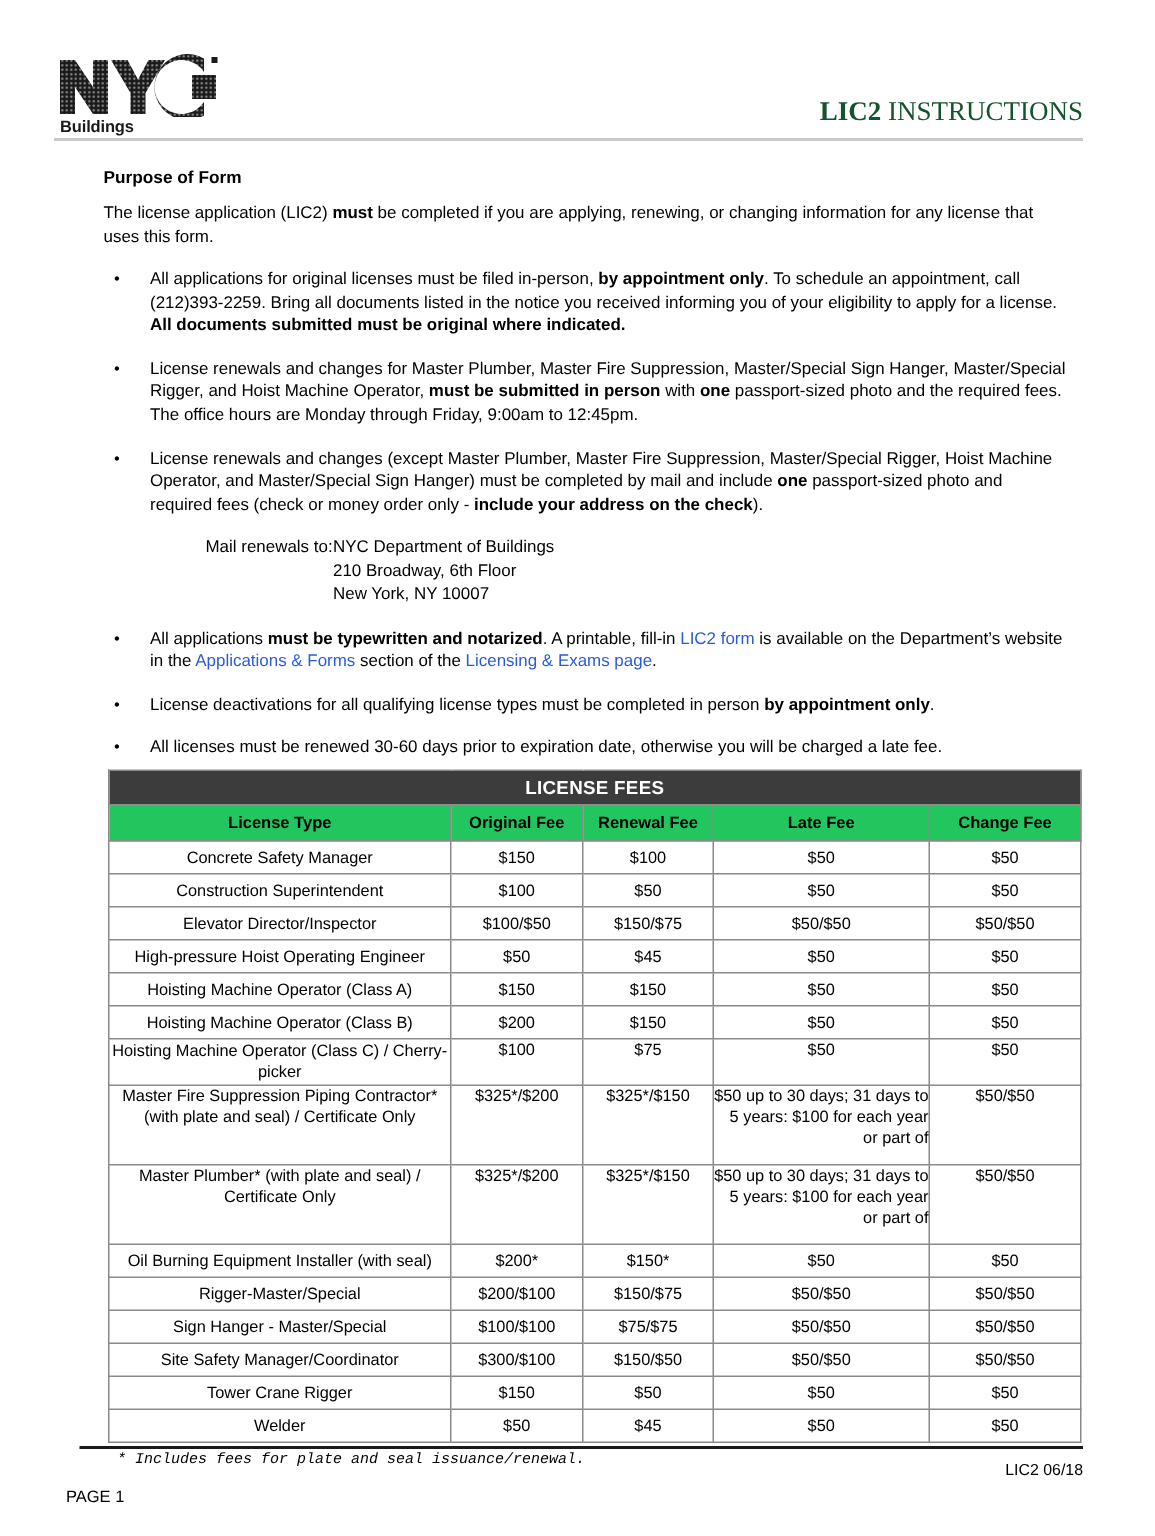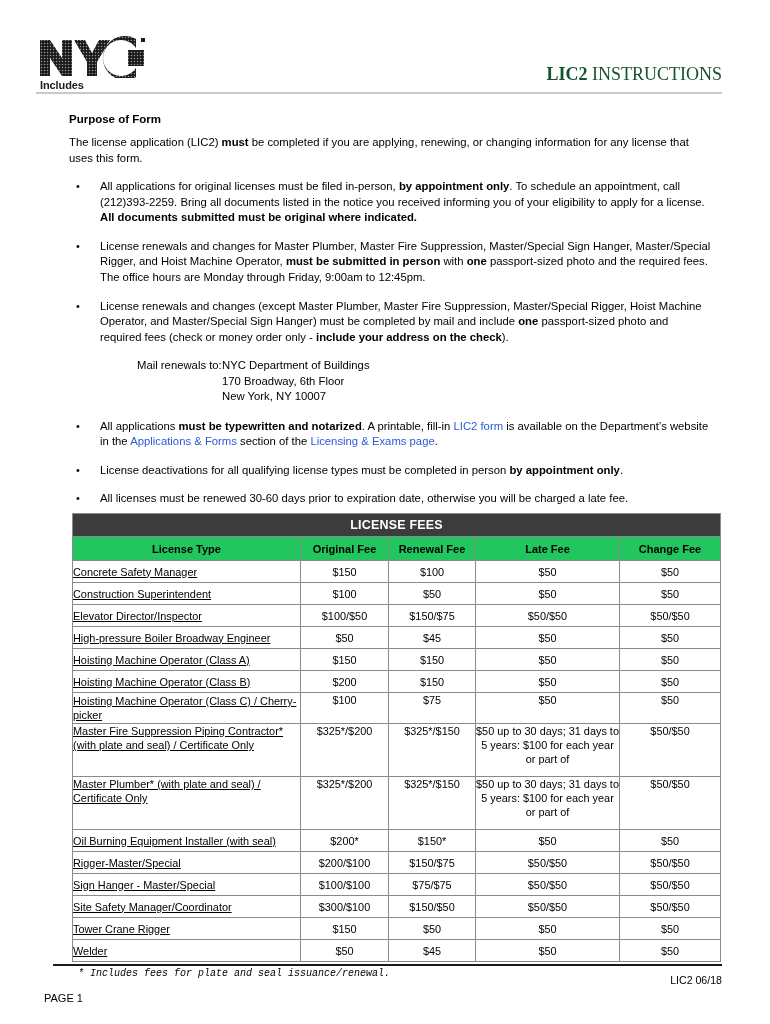--- a/index.html
+++ b/index.html
@@ -163,32 +163,31 @@
     border: 1px solid #3c3c3c;
   }
   .fees-head th {
     font-weight: bold;
     text-align: center;
     height: 23px;
     font-size: 11px;
     background: #22c55e;
   }
   td.lt {
-    text-align: left;
+    text-align: center;
     padding: 4px 0 4px 7px;
     line-height: 14px;
-    text-decoration: underline;
   }
   td.ct {
     text-align: center;
     padding: 4px 2px;
     line-height: 14px;
   }
   td.ltw {
-    text-align: center;
+    text-align: right;
     padding: 4px 4px 4px 6px;
     line-height: 14px;
   }
   tr.r { height: 22px; }
 
   
   .footer-rule {
     position: absolute;
     left: 53px;
     top: 964px;
@@ -239,21 +238,21 @@
 
           <polygon points="0,4 10,4 22,22 22,4 32,4 32,40 22,40 10,22 10,40 0,40"></polygon>
 
           <polygon points="34,4 45,4 52,17 59,4 70,4 57,26 57,40 47,40 47,26"></polygon>
 
           <path d="M96,12 A18,18 0 1,0 96,32 L96,41 A22,22 0 1,1 96,3 Z"></path>
           <rect x="88" y="14" width="16" height="16"></rect>
         </g>
         <rect x="101" y="2" width="4" height="4" fill="#1a1a1a"></rect>
       </svg>
-      <div class="logo-sub">Includes</div>
+      <div class="logo-sub">Buildings</div>
     </div>
 
     <div class="doc-title">
       <b>LIC2</b><span class="reg"> INSTRUCTIONS</span>
     </div>
 
     <div class="header-rule"></div>
   </div>
 
   <div class="content">
@@ -274,21 +273,21 @@
 
       <li>
         <span class="dot">•</span><span>License renewals and changes (except Master Plumber, Master Fire Suppression, Master/Special Rigger, Hoist Machine Operator, and Master/Special Sign Hanger) must be completed by mail and include </span><b>one</b><span> passport-sized photo and required fees (check or money order only - </span><b>include your address on the check</b><span>).</span>
       </li>
     </ul>
 
     <div class="addr-block">
       <span class="addr-label">Mail renewals to:</span>
       <div class="addr-lines">
         <div>NYC Department of Buildings</div>
-        <div>170 Broadway, 6th Floor</div>
+        <div>210 Broadway, 6th Floor</div>
         <div>New York, NY 10007</div>
       </div>
     </div>
 
     <ul class="bullets">
 
       <li>
         <span class="dot">•</span><span>All applications </span><b>must be typewritten and notarized</b><span>.  A printable, fill-in </span><a class="lnk" href="#">LIC2 form</a><span> is available on the Department’s website in the </span><a class="lnk" href="#">Applications &amp; Forms</a><span> section of the </span><a class="lnk" href="#">Licensing &amp; Exams page</a><span>.</span>
       </li>
 
@@ -342,21 +341,21 @@
           <td class="ct">$50</td>
         </tr>
         <tr class="r">
           <td class="lt">Elevator Director/Inspector</td>
           <td class="ct">$100/$50</td>
           <td class="ct">$150/$75</td>
           <td class="ct">$50/$50</td>
           <td class="ct">$50/$50</td>
         </tr>
         <tr class="r">
-          <td class="lt">High-pressure Boiler Broadway Engineer</td>
+          <td class="lt">High-pressure Hoist Operating Engineer</td>
           <td class="ct">$50</td>
           <td class="ct">$45</td>
           <td class="ct">$50</td>
           <td class="ct">$50</td>
         </tr>
         <tr class="r">
           <td class="lt">Hoisting Machine Operator (Class A)</td>
           <td class="ct">$150</td>
           <td class="ct">$150</td>
           <td class="ct">$50</td>

